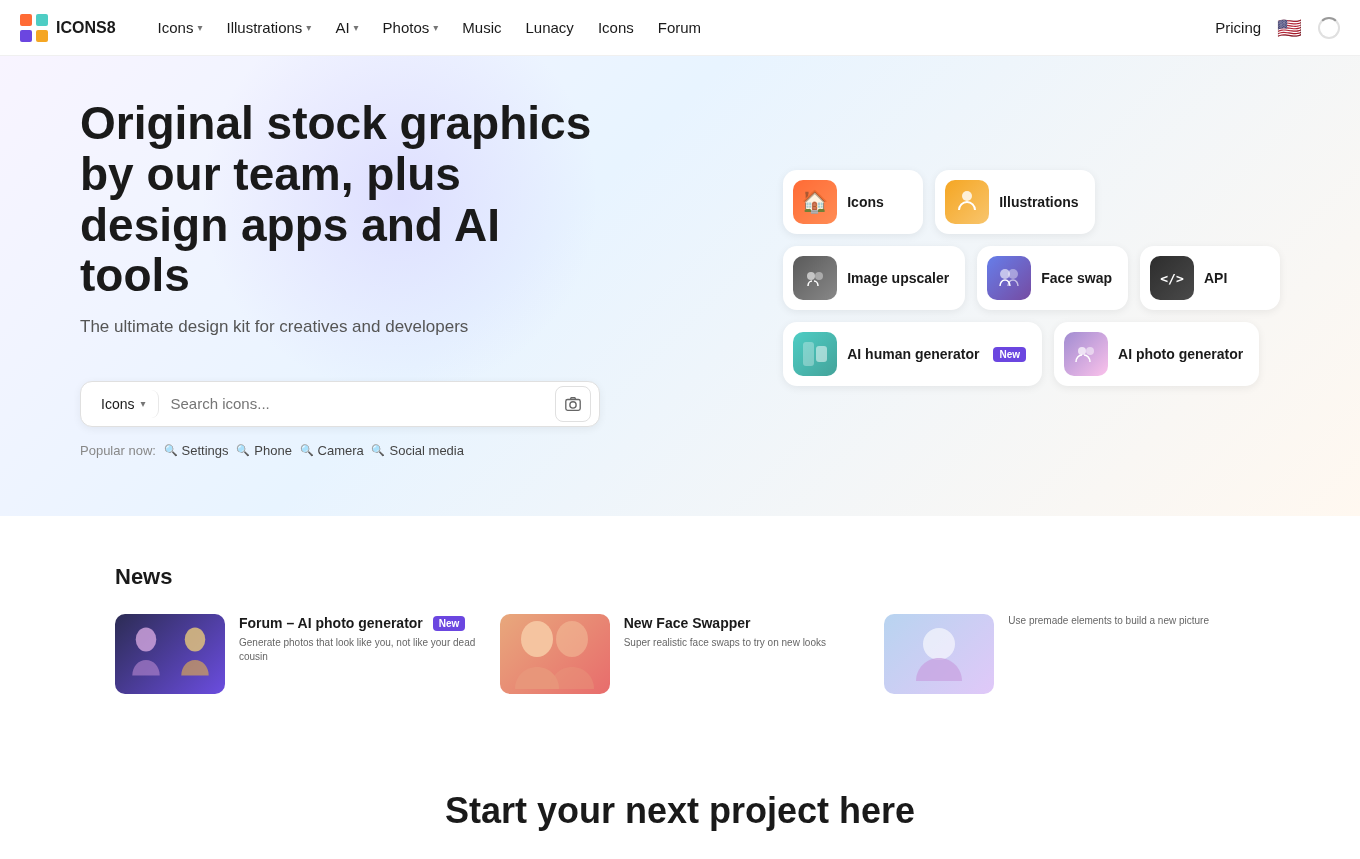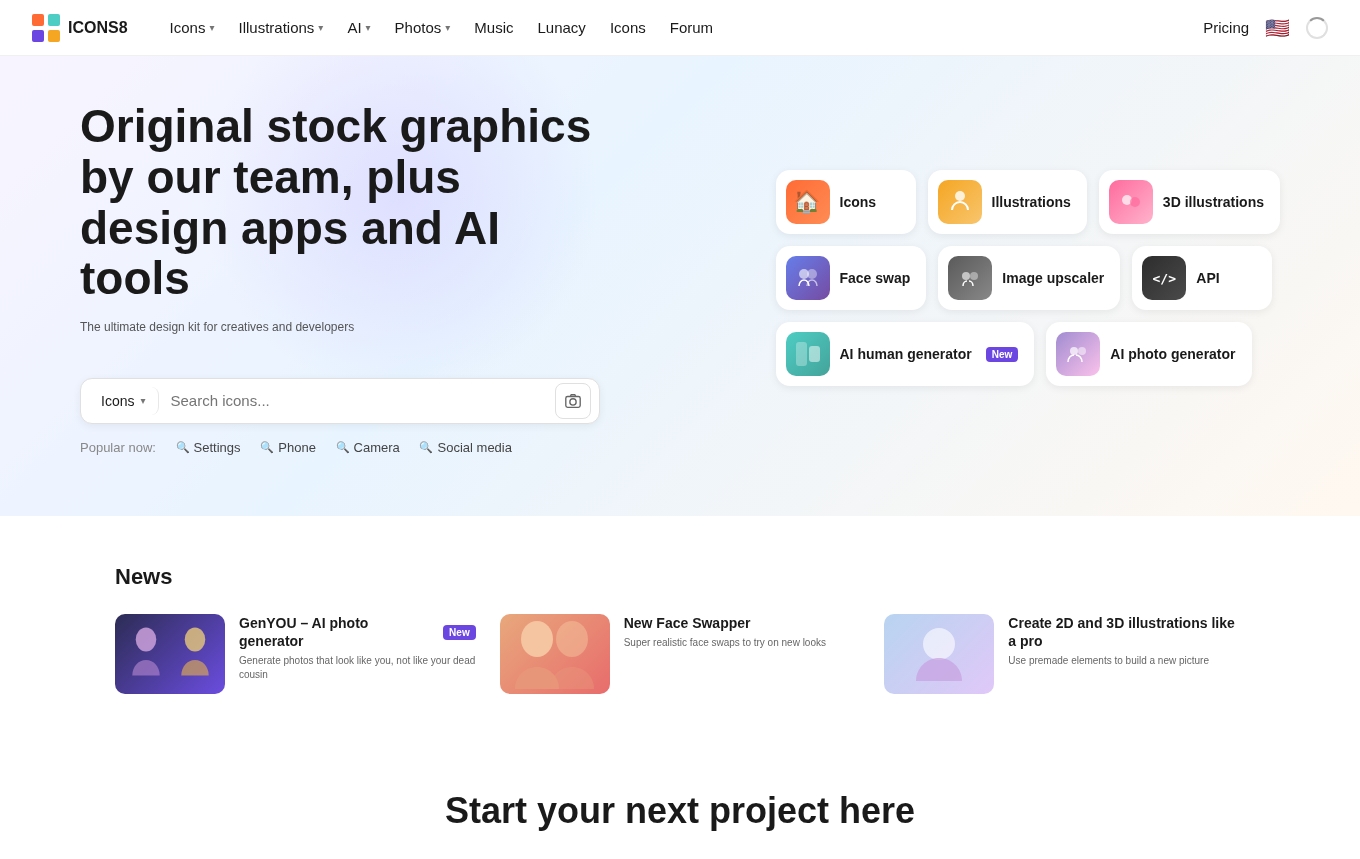--- a/index.html
+++ b/index.html
@@ -1,21 +1,21 @@
 <!DOCTYPE html>
 <html><head>
   <meta charset="utf-8">
   <style>
     * { box-sizing: border-box; margin: 0; padding: 0; }
     body { font-family: -apple-system, BlinkMacSystemFont, 'Segoe UI', sans-serif; background: #fff; color: #1a1a1a; overflow-x: hidden; }
 
     
     nav {
       display: flex; align-items: center; justify-content: space-between;
-      padding: 0 32px; height: 56px; border-bottom: 1px solid #f0f0f0;
+      padding: 0 20px; height: 56px; border-bottom: 1px solid #f0f0f0;
       position: sticky; top: 0; background: #fff; z-index: 100;
     }
     .nav-left { display: flex; align-items: center; gap: 32px; }
     .logo { display: flex; align-items: center; gap: 8px; font-weight: 700; font-size: 16px; text-decoration: none; color: #1a1a1a; }
     .logo-icon { width: 28px; height: 28px; }
     .nav-items { display: flex; align-items: center; gap: 4px; }
     .nav-item {
       display: flex; align-items: center; gap: 4px;
       padding: 6px 10px; border-radius: 8px; cursor: pointer;
       font-size: 15px; color: #1a1a1a; text-decoration: none;
@@ -35,42 +35,42 @@
       position: relative; overflow: hidden;
     }
     .hero::before {
       content: ''; position: absolute; top: -60px; left: 200px;
       width: 400px; height: 400px;
       background: radial-gradient(ellipse, rgba(180,160,255,0.25) 0%, transparent 70%);
       border-radius: 50%; pointer-events: none;
     }
     .hero-left { max-width: 540px; z-index: 1; }
     .hero-title { font-size: 46px; font-weight: 800; line-height: 1.1; color: #1a1a1a; margin-bottom: 16px; }
-    .hero-subtitle { font-size: 12px; color: #555; margin-bottom: 44px; }
+    .hero-subtitle { font-size: 17px; color: #555; margin-bottom: 44px; }
     .search-bar {
       display: flex; align-items: center;
       background: #fff; border-radius: 12px; border: 1px solid #e0e0e0;
       padding: 4px 8px 4px 12px; gap: 8px; max-width: 520px;
       box-shadow: 0 2px 8px rgba(0,0,0,0.06);
     }
     .search-bar-left {
       display: flex; align-items: center; gap: 6px;
       padding: 6px 8px; border-radius: 8px; cursor: pointer;
       font-size: 14px; font-weight: 500; border-right: 1px solid #e8e8e8; padding-right: 12px;
     }
     .search-input {
       flex: 1; border: none; outline: none; font-size: 15px; color: #999; background: transparent; padding: 8px 4px;
     }
     .search-image-btn {
       width: 36px; height: 36px; border-radius: 8px; border: 1px solid #e0e0e0;
       display: flex; align-items: center; justify-content: center; cursor: pointer;
       background: #fff;
     }
     .search-image-btn svg { width: 18px; height: 18px; stroke: #666; fill: none; }
-    .popular-now { display: flex; align-items: center; gap: 20px; margin-top: 16px; flex-wrap: wrap; }
+    .popular-now { display: flex; align-items: center; gap: 8px; margin-top: 16px; flex-wrap: wrap; }
     .popular-label { font-size: 13px; color: #888; }
     .popular-tag {
       display: flex; align-items: center; gap: 4px;
       font-size: 13px; color: #444; cursor: pointer; text-decoration: none;
     }
     .popular-tag-icon { font-size: 11px; color: #999; }
 
     
     .hero-right { display: flex; flex-direction: column; gap: 12px; z-index: 1; }
     .cards-row { display: flex; gap: 12px; }
@@ -225,52 +225,43 @@
       </div>
       <div class="card card-illustrations">
         <div class="card-thumb">
           <svg width="28" height="28" viewBox="0 0 28 28" fill="none">
             <circle cx="14" cy="8" r="5" fill="#fff" opacity="0.8"></circle>
             <path d="M6 22c0-4.4 3.6-8 8-8s8 3.6 8 8" stroke="#fff" stroke-width="2" fill="none"></path>
           </svg>
         </div>
         <span class="card-label">Illustrations</span>
       </div>
-      <div class="card card-3d">
-        <div class="card-thumb">
-          <svg width="28" height="28" viewBox="0 0 28 28" fill="none">
-            <circle cx="10" cy="12" r="5" fill="#fff" opacity="0.7"></circle>
-            <circle cx="18" cy="14" r="5" fill="#ff6b9d" opacity="0.7"></circle>
-          </svg>
-        </div>
-        <span class="card-label">3D illustrations</span>
-      </div>
     </div>
 
     <div class="cards-row">
+      <div class="card card-imageupscaler">
+        <div class="card-thumb">
+          <svg width="28" height="28" viewBox="0 0 28 28" fill="none">
+            <circle cx="10" cy="12" r="4" fill="#fff" opacity="0.6"></circle>
+            <circle cx="18" cy="12" r="4" fill="#fff" opacity="0.4"></circle>
+            <path d="M7 22c0-2.8 1.8-5 4-5m6 5c0-2.8-1.8-5-4-5" stroke="#fff" stroke-width="1.5"></path>
+          </svg>
+        </div>
+        <span class="card-label">Image upscaler</span>
+      </div>
       <div class="card card-faceswap">
         <div class="card-thumb">
           <svg width="28" height="28" viewBox="0 0 28 28" fill="none">
             <circle cx="10" cy="10" r="5" fill="#fff" opacity="0.6"></circle>
             <circle cx="18" cy="10" r="5" fill="#fff" opacity="0.4"></circle>
             <path d="M5 22c0-3.3 2.2-6 5-6s5 2.7 5 6" stroke="#fff" stroke-width="1.5" fill="none"></path>
             <path d="M13 22c0-3.3 2.2-6 5-6s5 2.7 5 6" stroke="#fff" stroke-width="1.5" fill="none" opacity="0.6"></path>
           </svg>
         </div>
         <span class="card-label">Face swap</span>
-      </div>
-      <div class="card card-imageupscaler">
-        <div class="card-thumb">
-          <svg width="28" height="28" viewBox="0 0 28 28" fill="none">
-            <circle cx="10" cy="12" r="4" fill="#fff" opacity="0.6"></circle>
-            <circle cx="18" cy="12" r="4" fill="#fff" opacity="0.4"></circle>
-            <path d="M7 22c0-2.8 1.8-5 4-5m6 5c0-2.8-1.8-5-4-5" stroke="#fff" stroke-width="1.5"></path>
-          </svg>
-        </div>
-        <span class="card-label">Image upscaler</span>
       </div>
       <div class="card card-api">
         <div class="card-thumb" style="font-family:monospace;font-size:13px;font-weight:700;color:#fff;">&lt;/&gt;</div>
         <span class="card-label">API</span>
       </div>
     </div>
 
     <div class="cards-row">
       <div class="card card-human" style="min-width:200px;">
         <div class="card-thumb">
@@ -308,21 +299,21 @@
             <path d="M6 60c0-10 7-18 16-18s16 8 16 18" fill="#a87dc8" opacity="0.7"></path>
           </svg>
           <svg width="44" height="60" viewBox="0 0 44 70" fill="none">
             <ellipse cx="22" cy="18" rx="12" ry="14" fill="#e8c97a" opacity="0.8"></ellipse>
             <path d="M6 60c0-10 7-18 16-18s16 8 16 18" fill="#d4a45a" opacity="0.7"></path>
           </svg>
         </div>
       </div>
       <div class="news-content">
         <div style="display:flex;align-items:center;gap:6px;">
-          <span class="news-title">GenYOU – AI photo generator</span>
+          <span class="news-title">Forum – AI photo generator</span>
           <span class="badge-new">New</span>
         </div>
         <p class="news-desc">Generate photos that look like you, not like your dead cousin</p>
       </div>
     </div>
 
     <div class="news-card">
       <div class="news-thumb thumb-faceswap">
         <div style="width:100%;height:100%;display:flex;align-items:center;justify-content:center;gap:0;">
           <svg width="55" height="80" viewBox="0 0 55 80" fill="none">
@@ -344,21 +335,20 @@
     <div class="news-card">
       <div class="news-thumb thumb-illustrations">
         <div style="width:100%;height:100%;display:flex;align-items:center;justify-content:center;background:linear-gradient(135deg,#b8d4f0,#e0c8f8);">
           <svg width="70" height="70" viewBox="0 0 70 70" fill="none">
             <circle cx="35" cy="25" r="16" fill="#fff" opacity="0.6"></circle>
             <path d="M12 62c0-12.7 10.3-23 23-23s23 10.3 23 23" fill="#c8a0e0" opacity="0.7"></path>
           </svg>
         </div>
       </div>
       <div class="news-content">
-        <span class="news-title">Create 2D and 3D illustrations like a pro</span>
         <p class="news-desc">Use premade elements to build a new picture</p>
       </div>
     </div>
 
   </div>
 </section>
 
 <section class="bottom-section">
   <h2 class="bottom-title">Start your next project here</h2>
 

